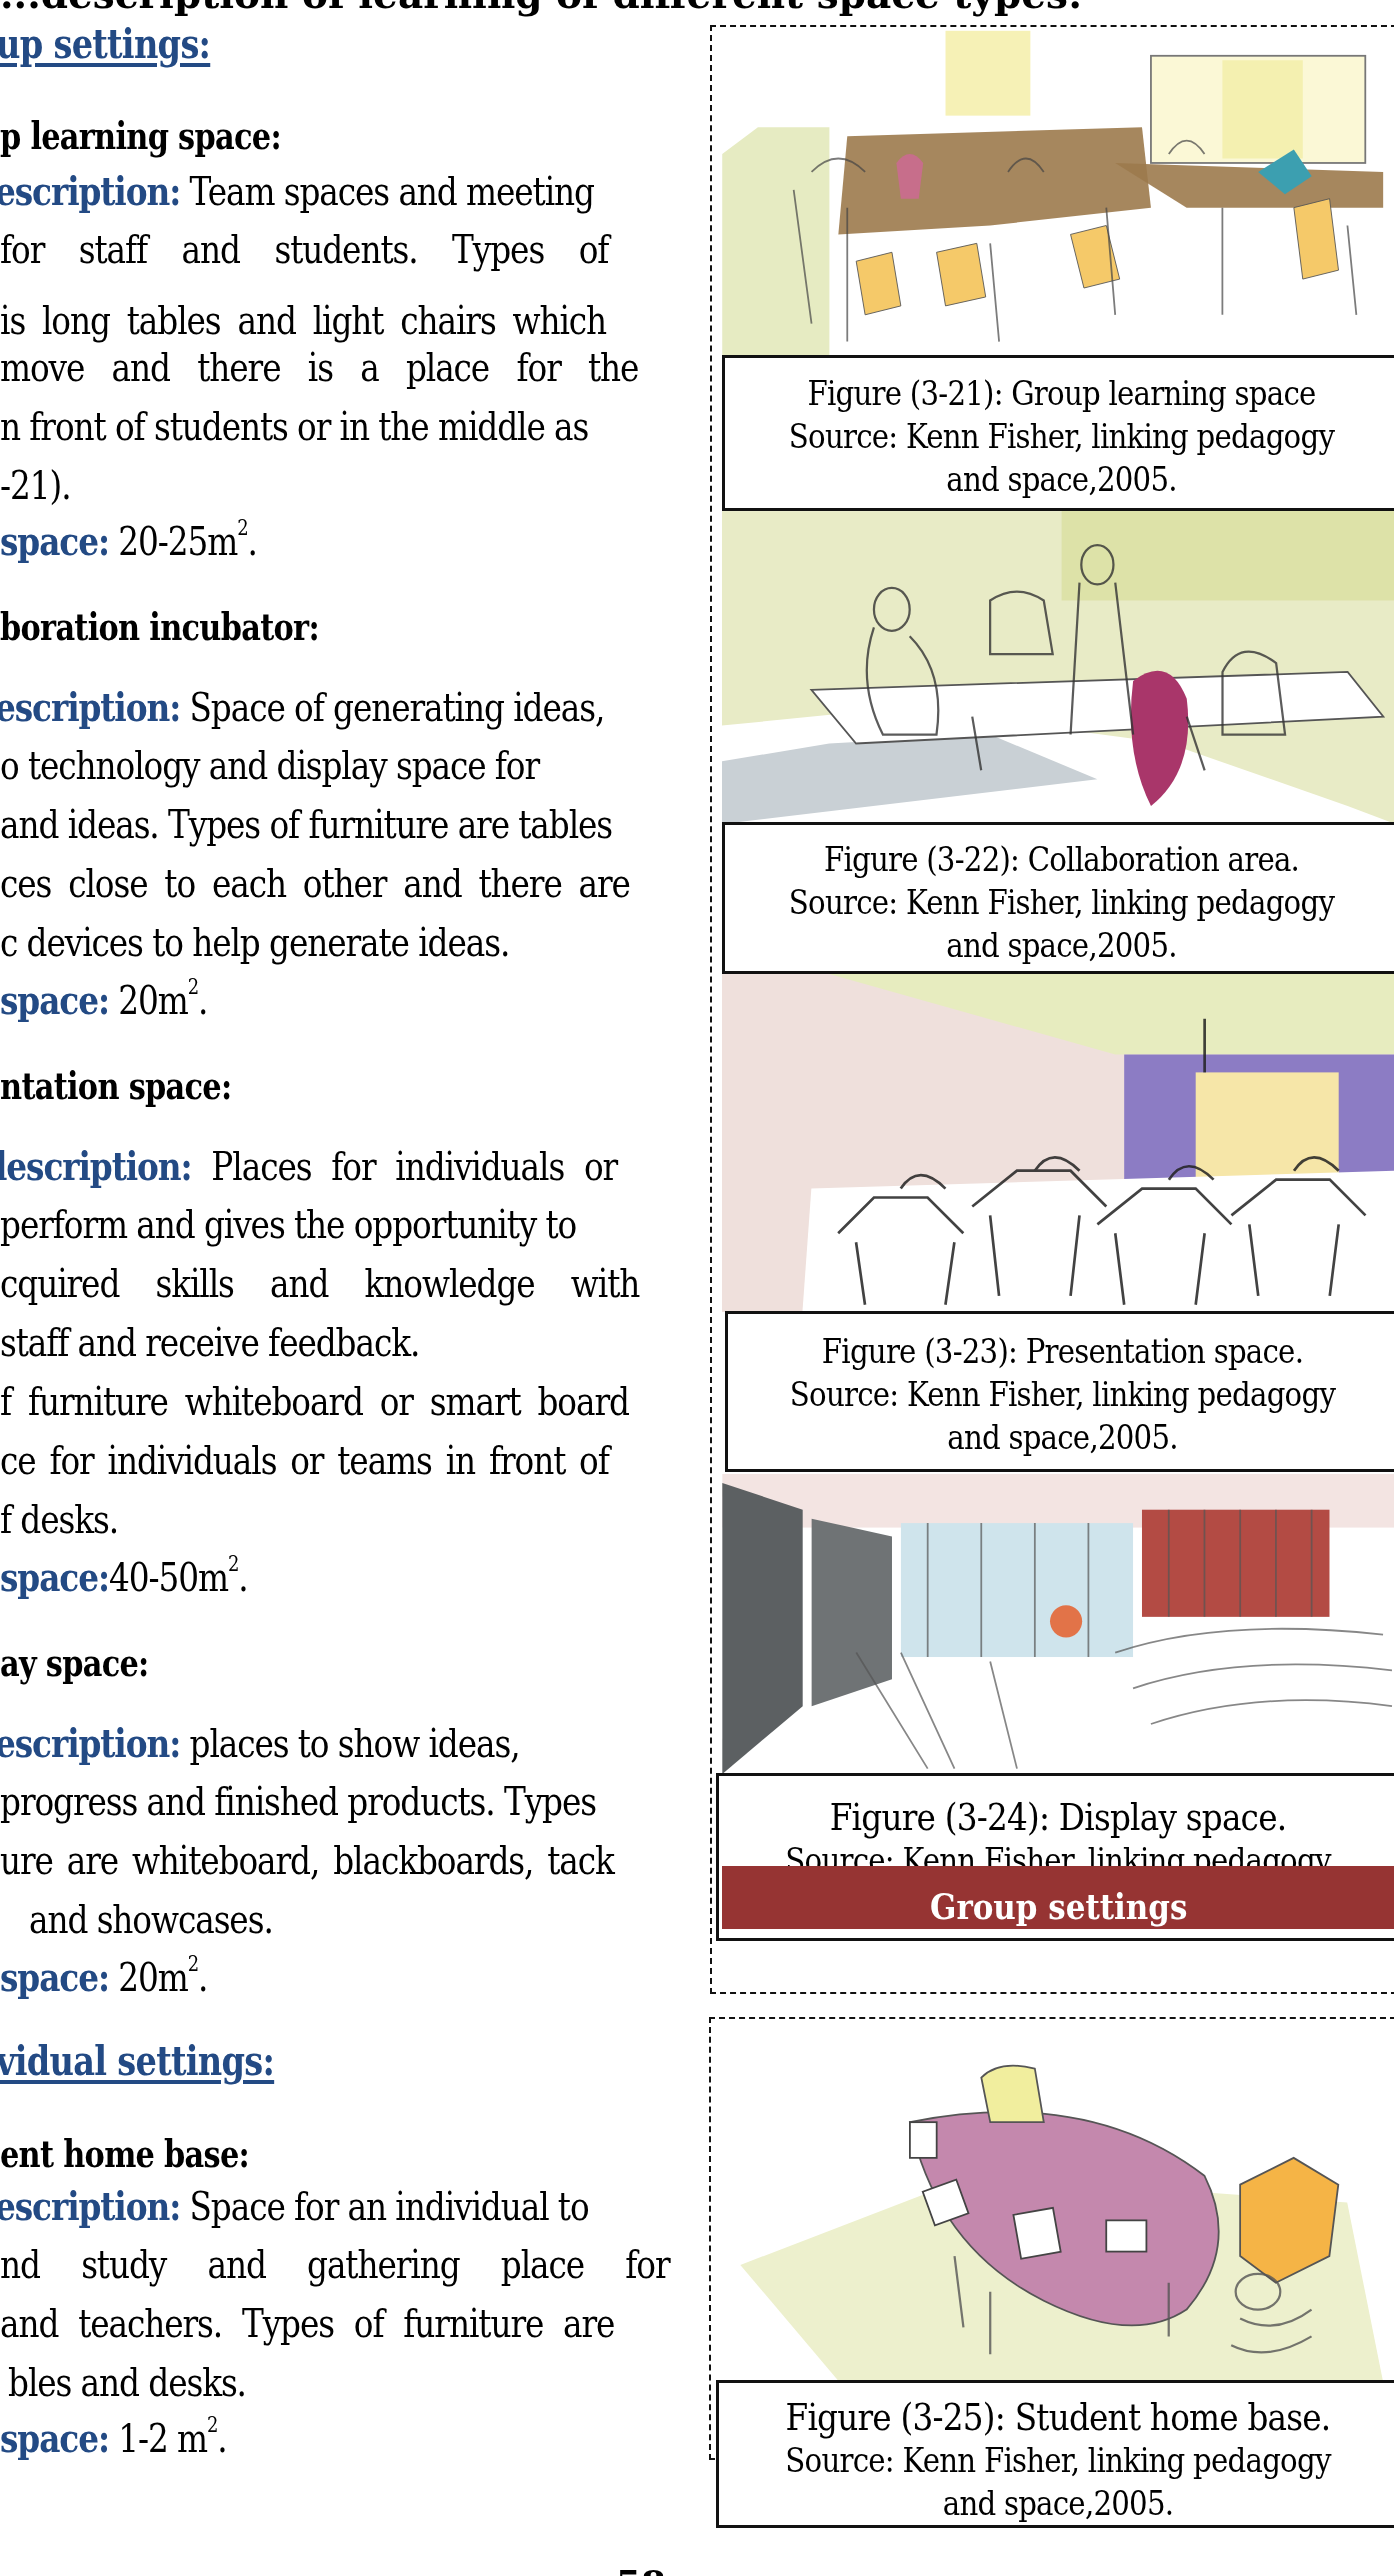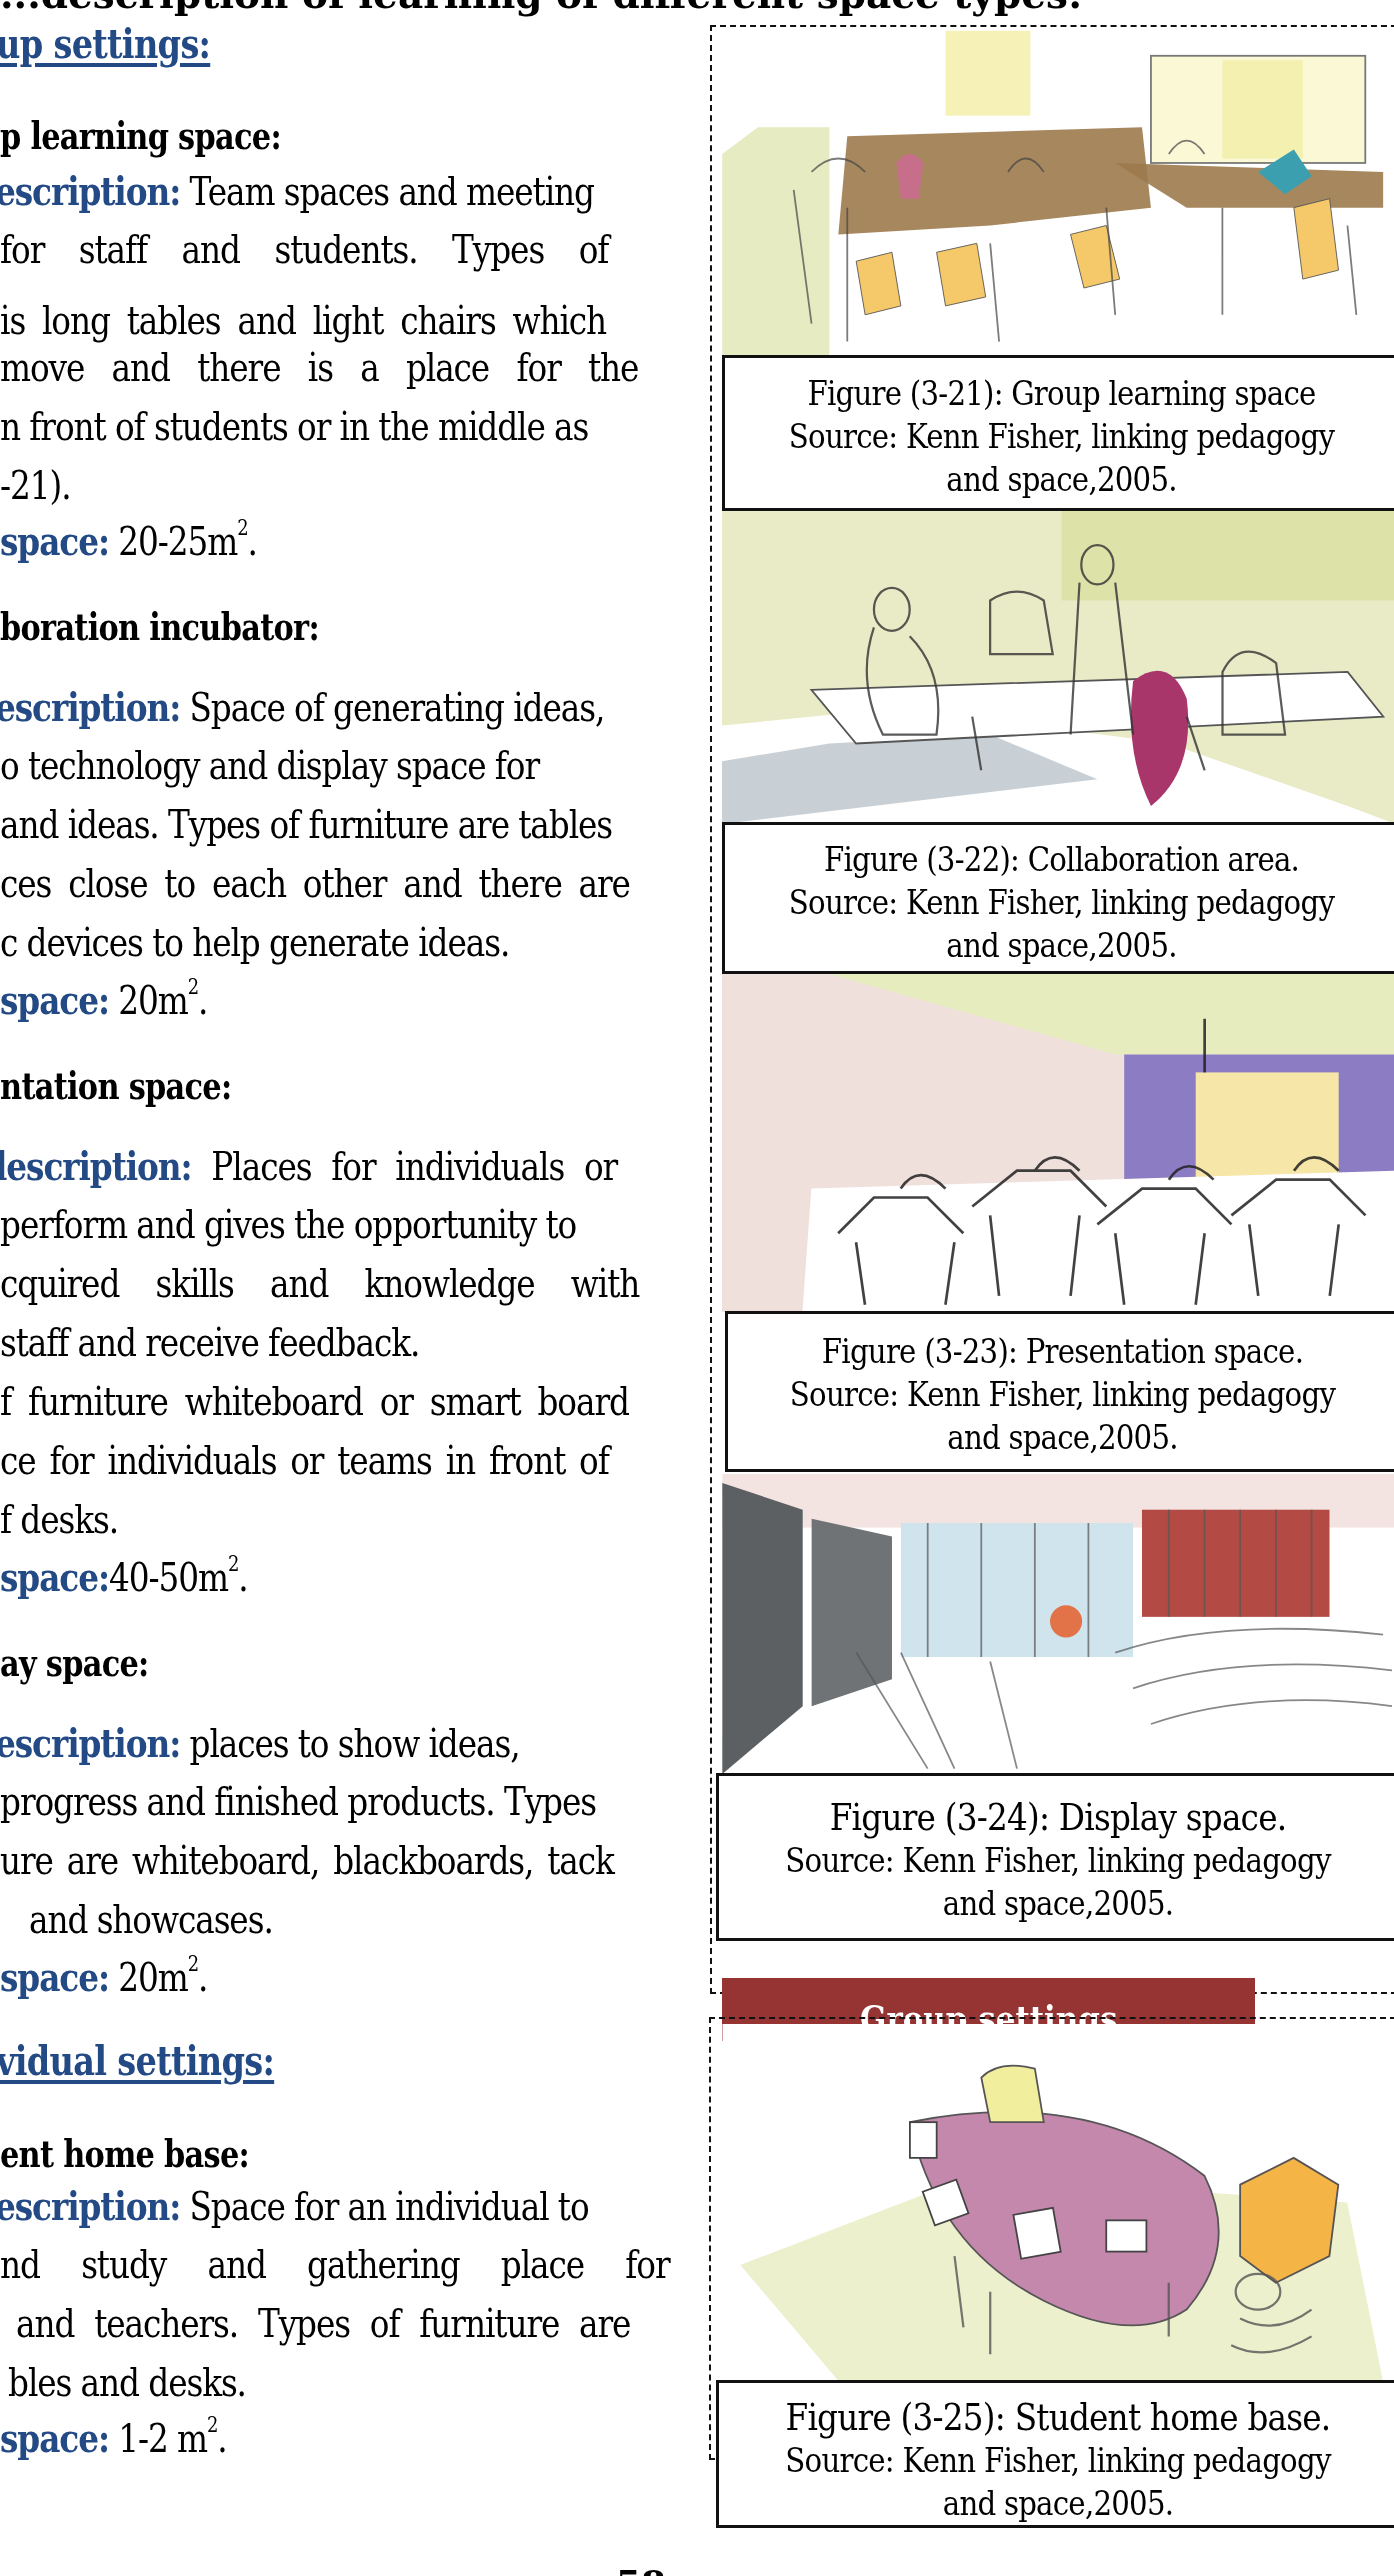--- a/index.html
+++ b/index.html
@@ -62,21 +62,21 @@
 <div class="abs line" style="left:-5.4px; top:1720px;"><span class="cond"><span class="lbl">escription:</span><span> places to show ideas,</span></span></div>
 <div class="abs line" style="left:0; top:1779px;"><span class="cond"> progress and finished products. Types</span></div>
 <div class="abs line" style="left:0; top:1838px;"><span class="cond" style="word-spacing:5.4px;">ure are whiteboard, blackboards, tack</span></div>
 <div class="abs line" style="left:0; top:1897px;padding-left:29px;"><span class="cond"> and showcases.</span></div>
 <div class="abs line" style="left:0; top:1954px;"><span class="cond"><span class="lbl">space:</span><span> 20m</span><sup>2</sup><span>.</span></span></div>
 
 <div class="abs sec-title" style="left:-3.6px; top:2037px;">vidual settings:</div>
 <div class="abs sub-title" style="left:0; top:2131px;">ent home base:</div>
 <div class="abs line" style="left:-5.4px; top:2183px;"><span class="cond"><span class="lbl">escription:</span><span> Space for an individual to</span></span></div>
 <div class="abs line" style="left:0; top:2242px;"><span class="cond" style="word-spacing:38px;">nd study and gathering place for</span></div>
-<div class="abs line" style="left:8px; top:2301px;padding-left:8px;"><span class="cond" style="word-spacing:12.5px;"> and teachers. Types of furniture are</span></div>
+<div class="abs line" style="left:0; top:2301px;"><span class="cond" style="word-spacing:12.5px;"> and teachers. Types of furniture are</span></div>
 <div class="abs line" style="left:8px; top:2360px;"><span class="cond">bles and desks.</span></div>
 <div class="abs line" style="left:0; top:2415px;"><span class="cond"><span class="lbl">space:</span><span> 1-2 m</span><sup>2</sup><span>.</span></span></div>
 
 <div class="abs pagenum" style="left:616px; top:2562px;">58</div>
 
 <div class="abs dash" style="left:710px; top:25px; width:697px; height:1969px;"></div>
 
 <div class="abs figimg" style="left:722px; top:29px; width:673px; height:326px;">
   <svg width="673" height="326" viewBox="0 0 753 365">
     <polygon points="0,140 40,110 120,110 120,365 0,365" fill="#e6ebc2"></polygon>
@@ -167,21 +167,21 @@
       <path d="M150 200 l80 130 M200 200 l60 130 M300 210 l30 120"></path>
     </g>
   </svg>
 </div>
 <div class="abs cap" style="left:716px; top:1773px; width:684px; height:168px; padding-top:19.7px;">
   <span class="t" style="font-size:38px;">Figure (3-24): Display space.</span>
   <span class="t">Source: Kenn Fisher, linking pedagogy</span>
   <span class="t">and space,2005.</span>
 </div>
 
-<div class="abs redbar" style="left:722px; top:1978px; width:533px; height:63px;">
+<div class="abs redbar" style="left:722px; top:1866px; width:673px; height:63px;">
   <span>Group settings</span>
 </div>
 
 <div class="abs dash" style="left:709px; top:2017px; width:697px; height:443px;"></div>
 
 <div class="abs figimg" style="left:722px; top:2024px; width:673px; height:357px;">
   <svg width="673" height="357" viewBox="0 0 753 400">
     <rect width="753" height="400" fill="#ffffff"></rect>
     <polygon points="20,270 280,170 700,200 740,400 130,400" fill="#edf0cd"></polygon>
     <path d="M210 110 q200 -40 330 60 q40 80 -20 150 q-60 40 -160 -10 q-120 -60 -150 -200 z" fill="#c488ad" stroke="#555" stroke-width="2"></path>

